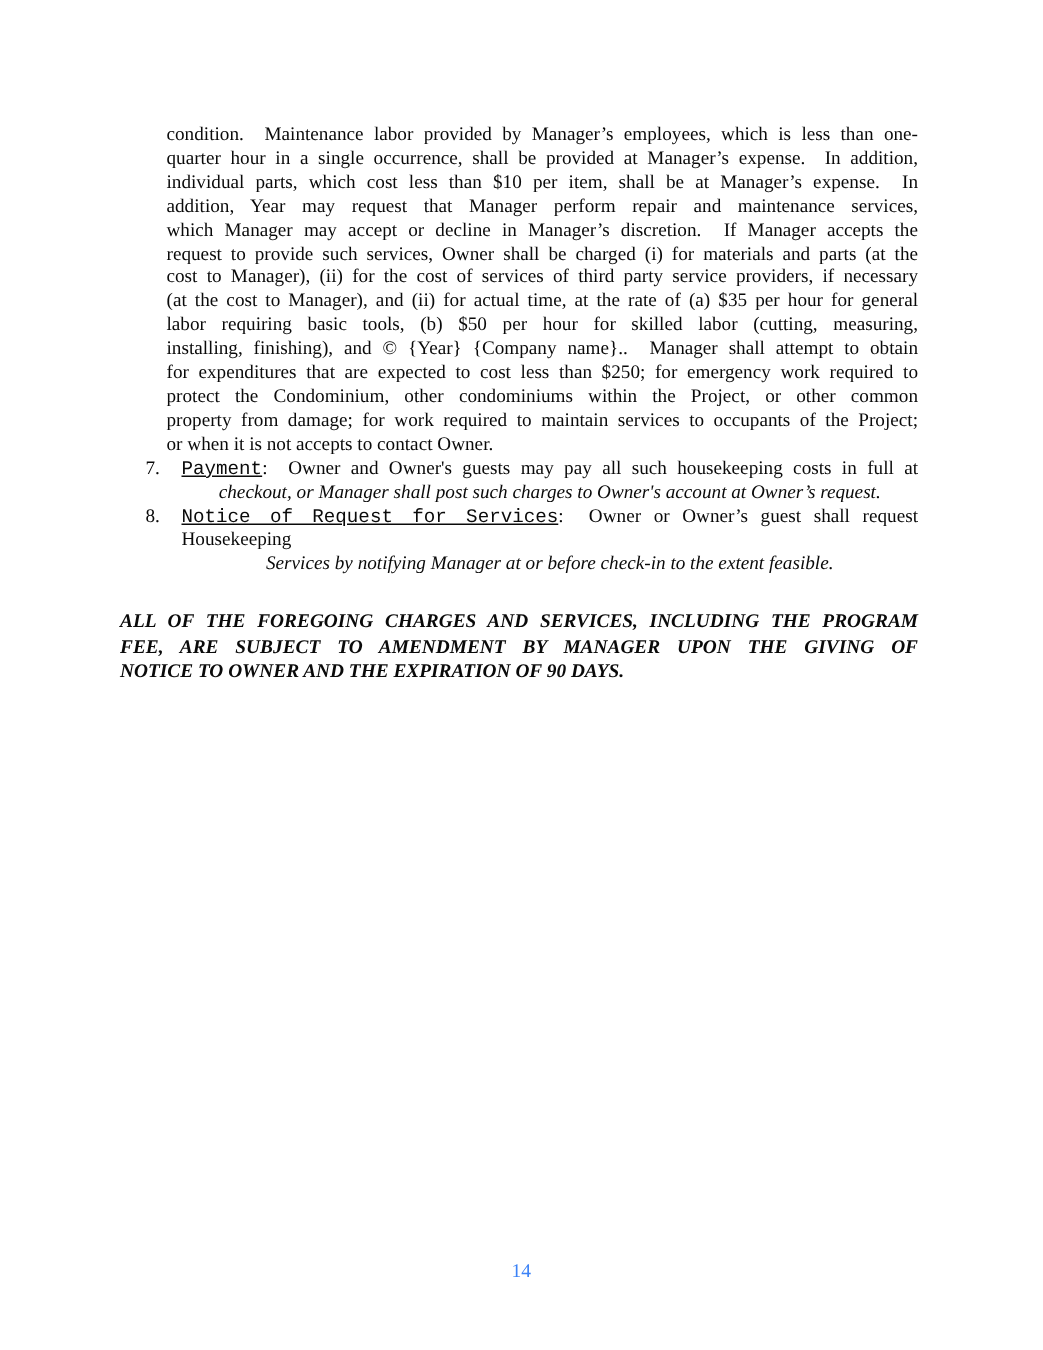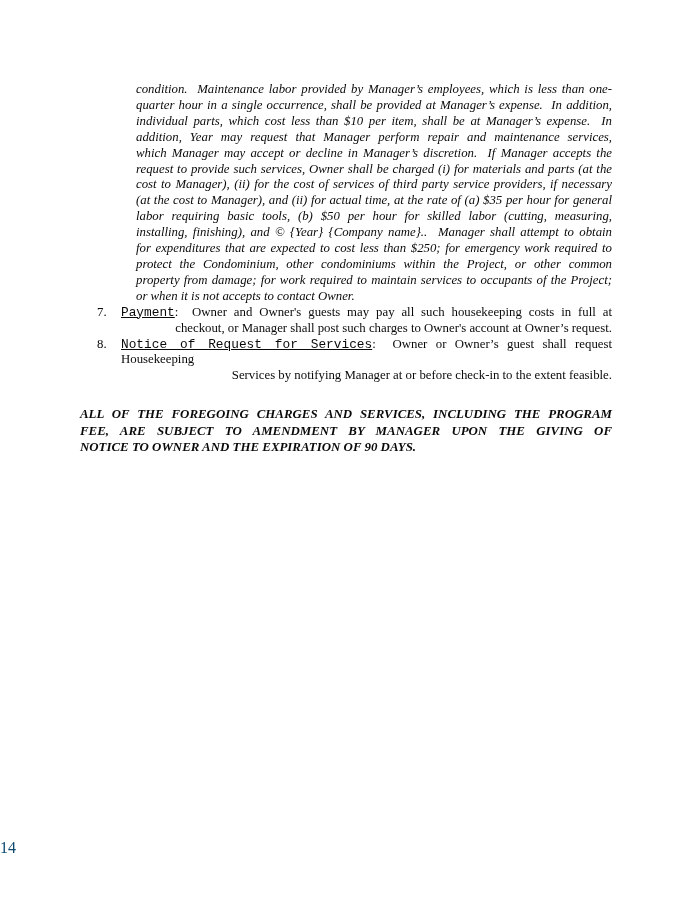--- a/index.html
+++ b/index.html
@@ -28,58 +28,59 @@
   
   .jlines .line {
     text-align: justify;
     text-align-last: justify;
     white-space: normal;
   }
   .jlines .line:last-child {
     text-align-last: left;
   }
   .body-paragraph {
-    margin-left: 56px; 
-    font-style: italic;
+    margin-left: 31px; 
   }
   .list-item {
     position: relative;
     padding-left: 41px; 
   }
   .item-number {
     position: absolute;
     left: 17px; 
     top: 0;
   }
   .item-line-first {
     text-align: justify;
     text-align-last: justify;
   }
   .item-line-last {
-    text-align: right;
+    text-align: center;
+    font-style: italic;
   }
   .u {
     text-decoration: underline;
     font-family: Liberation Mono, monospace;
   }
   .notice-paragraph {
     margin-top: 22px;
     font-weight: bold;
     font-style: italic;
     font-size: 12.9px;
     line-height: 16.6px;
   }
   .page-number {
     position: absolute;
     left: 0;
     right: 0;
     top: 839px;
+    text-align: center;
     font-family: "Liberation Serif", "DejaVu Serif", serif;
-    font-size: 16px;
-    color: #0c4a6e;
+    font-size: 13px;
+    color: #3b82f6;
   }
 </style>
 </head>
 <body>
 
 <div class="page">
   <div class="content">
 
     <div class="body-paragraph jlines">
         <div class="line">condition.&nbsp; Maintenance labor provided by Manager’s employees, which is less than one-</div>

